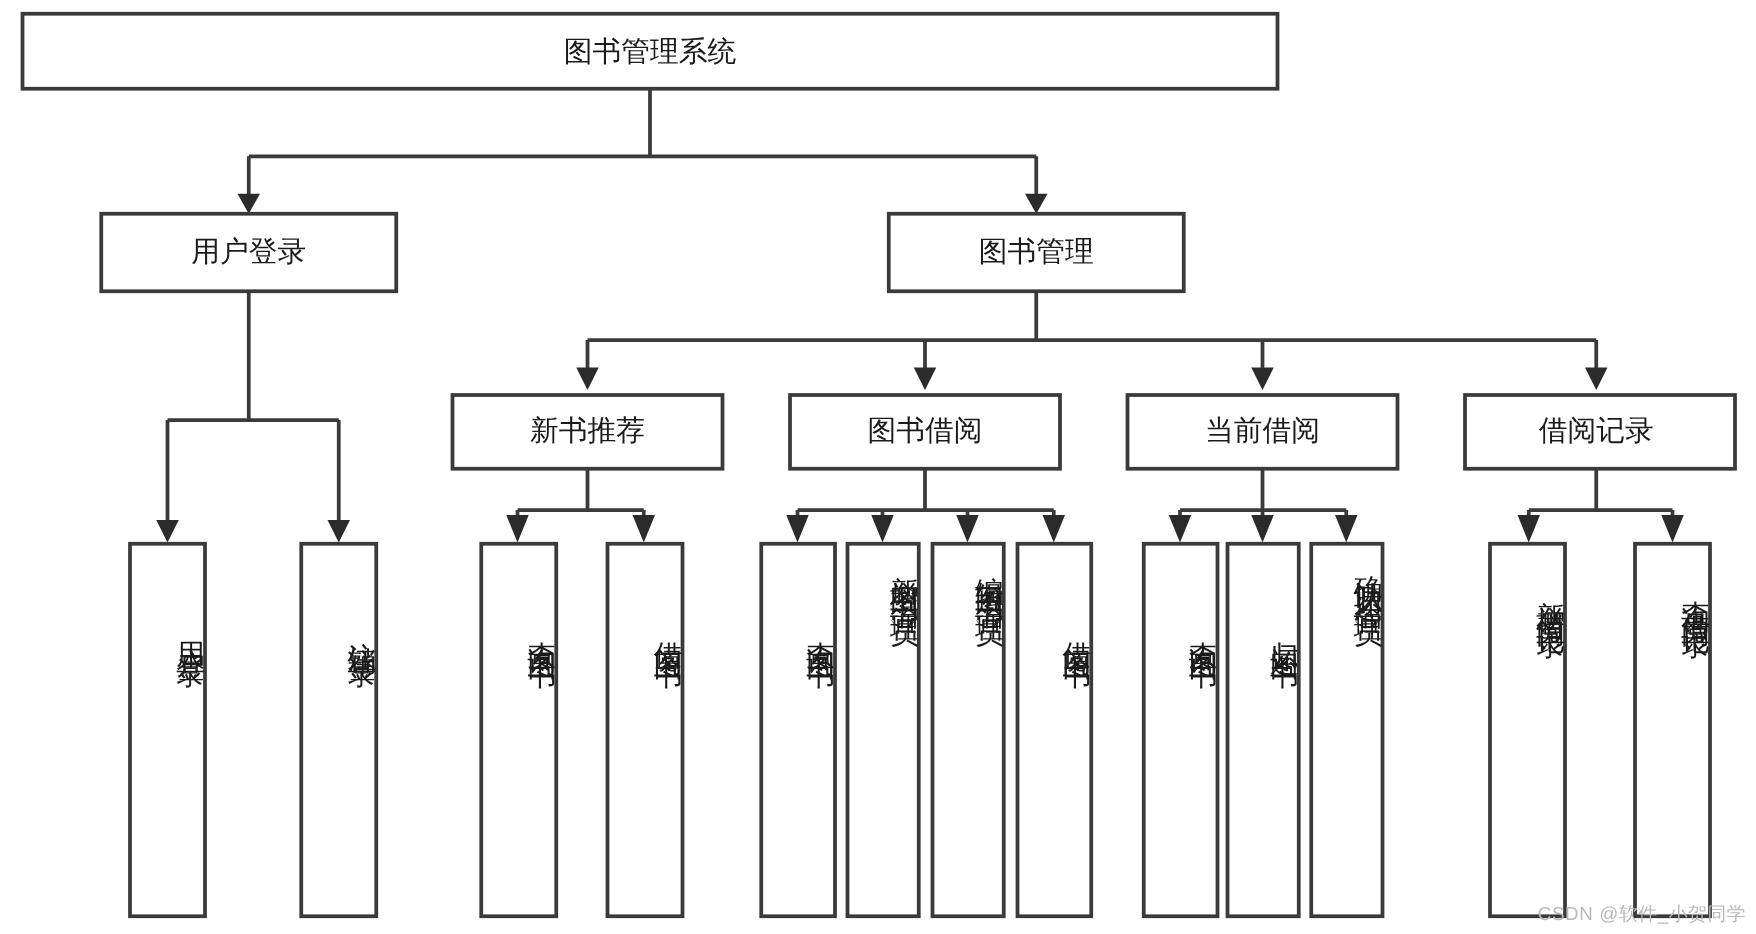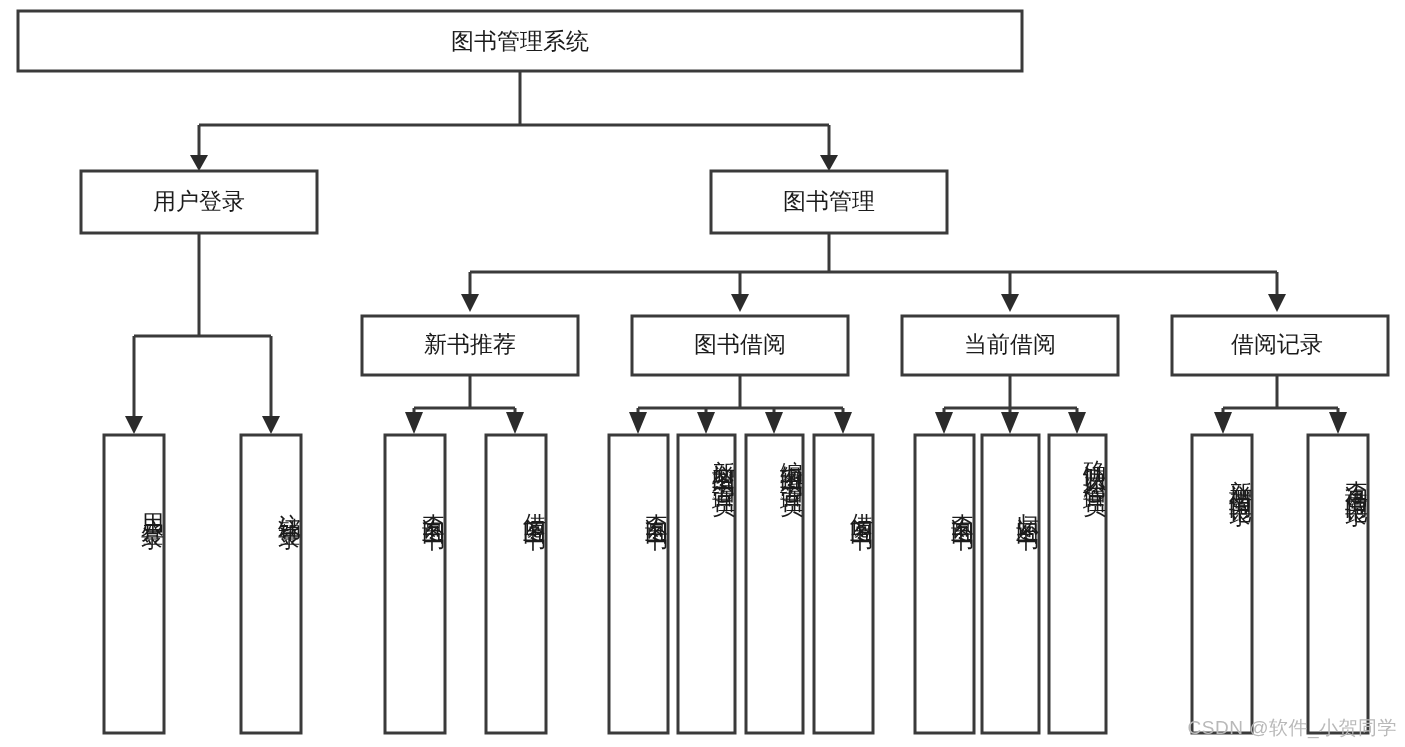--- a/index.html
+++ b/index.html
@@ -27,21 +27,21 @@
     font-size:23px;
     fill:#1b1b1b;
     text-anchor:middle;
     dominant-baseline:middle;
   }
   .watermark{
     position:absolute;
     right:8px;
     bottom:6px;
     font-family:"Liberation Sans","DejaVu Sans",sans-serif;
-    font-size:19px;
+    font-size:15px;
     color:#b9b9b9;
     white-space:nowrap;
     letter-spacing:0.5px;
     pointer-events:none;
   }
 </style>
 </head>
 <body>
 
 <div id="diagram-root">

